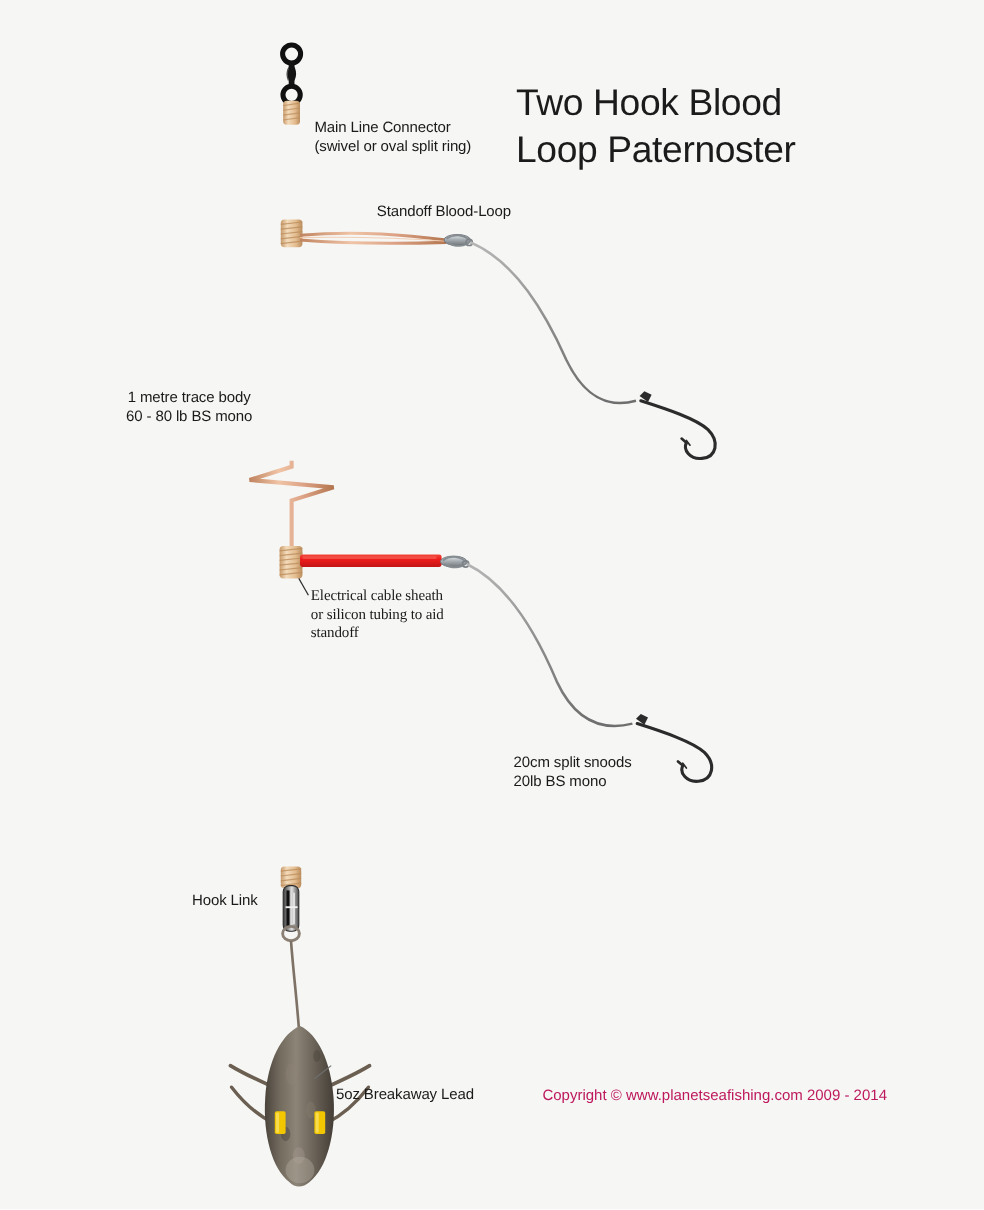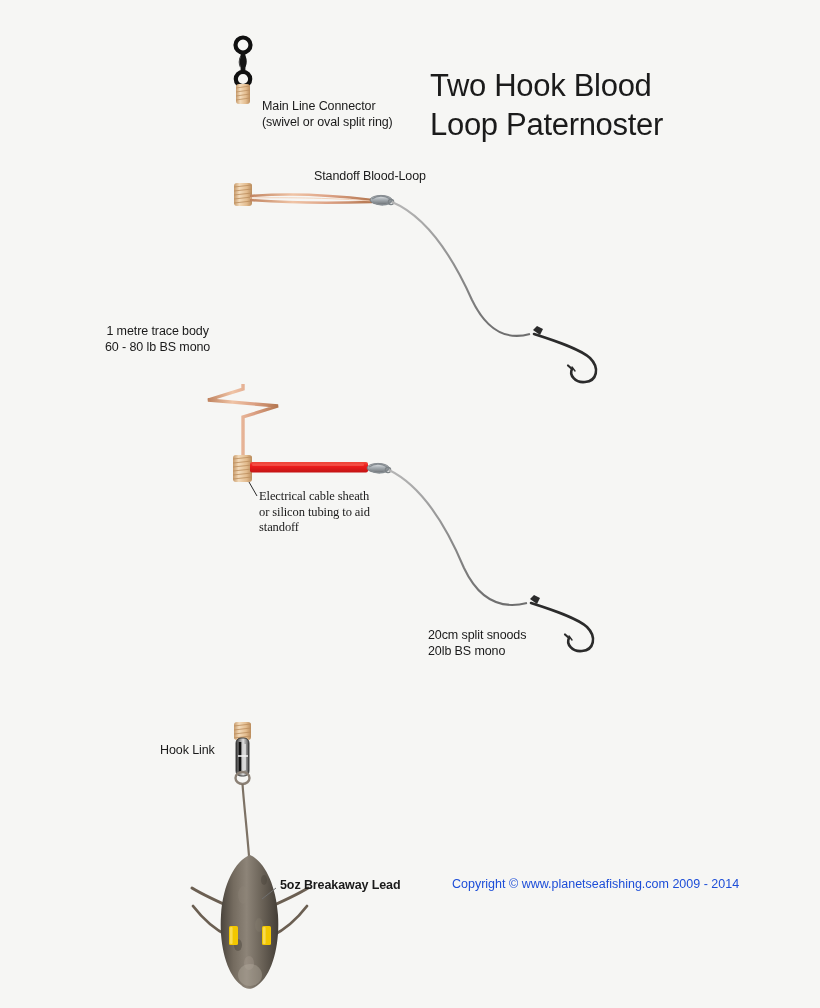--- a/index.html
+++ b/index.html
@@ -40,33 +40,33 @@
     font-family: "Liberation Sans", sans-serif;
     font-size: 31px;
     line-height: 39px;
     font-weight: 400;
     white-space: pre;
     letter-spacing: -0.3px;
   }
   #copyright-text {
     position: absolute;
     left: 452px;
-    top: 877px;
+    top: 906px;
     font-size: 12.5px;
-    color: #1d4ed8;
+    color: #be185d;
     white-space: pre;
   }
   .lbl-ml       { left: 262px; top: 52px; margin-top: 47px; }
   .lbl-standoff { left: 314px; top: 169px; }
   .lbl-trace    { left: 105px; top: 324px; text-align: center; }
   .lbl-hook1    { left: 441px; top: 348px; }
   .lbl-sheath   { left: 259px; top: 489px; font-family: Liberation Serif, serif; }
   .lbl-snood    { left: 428px; top: 628px; }
   .lbl-leadlink { left: 160px; top: 743px; }
-  .lbl-lead     { left: 280px; top: 878px; font-weight: bold; }
+  .lbl-lead     { left: 280px; top: 905px; }
 </style>
 </head>
 <body>
 
 <div id="canvas">
 
   <svg id="diagram-svg" viewBox="0 0 820 1008" xmlns="http://www.w3.org/2000/svg">
     <defs>
       <linearGradient id="monoGrad" x1="0" y1="0" x2="1" y2="0">
         <stop offset="0%" stop-color="#c0835f"></stop>

